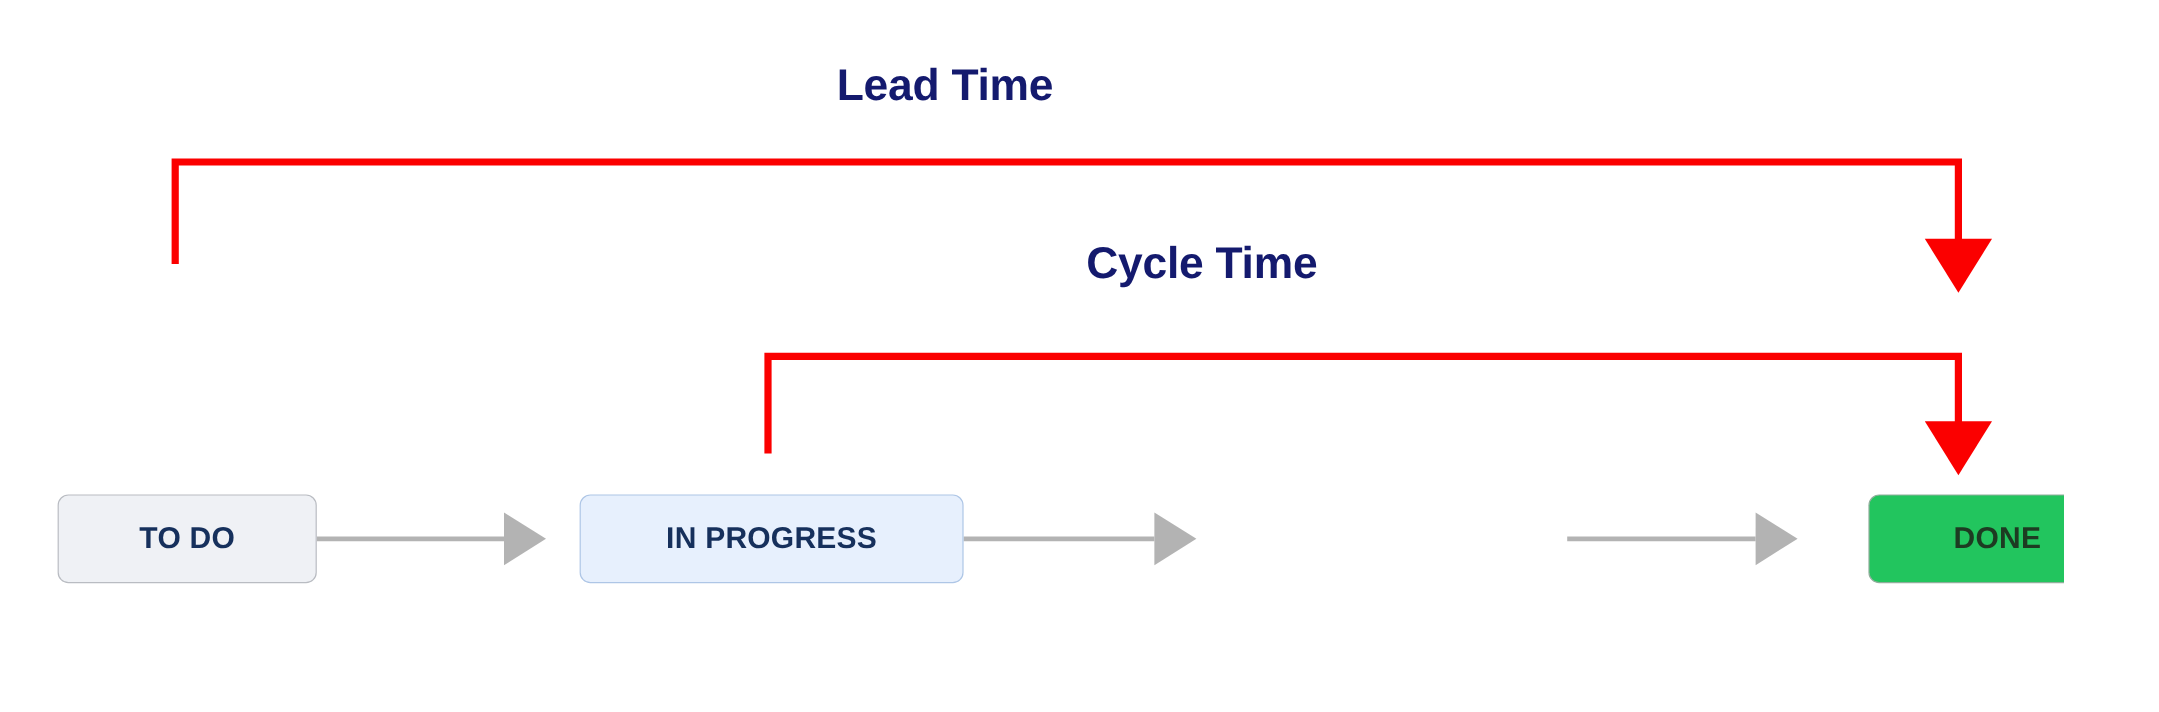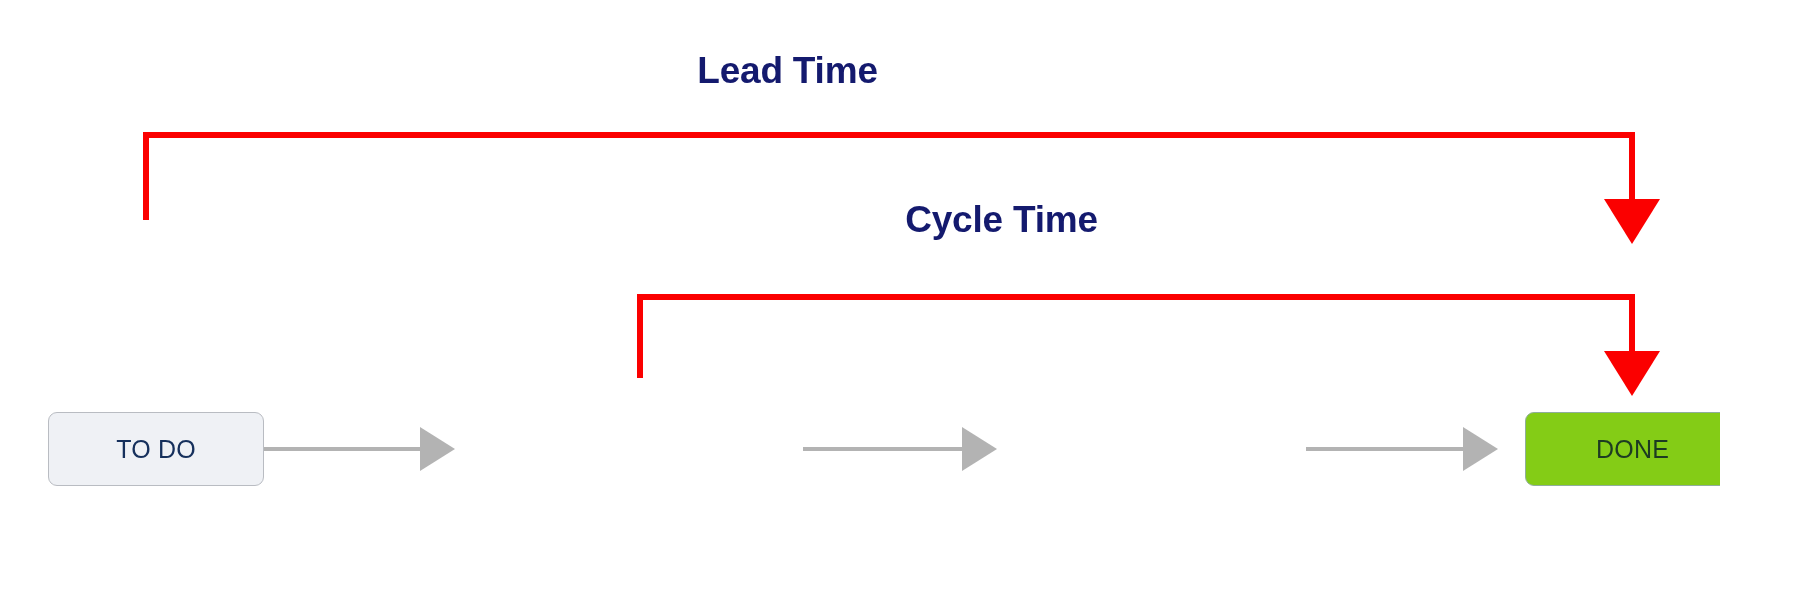--- a/index.html
+++ b/index.html
@@ -67,39 +67,40 @@
     position: absolute;
     top: 0;
     height: 74px;
     box-sizing: border-box;
     border-radius: 9px;
     border-width: 1.5px;
     border-style: solid;
     display: flex;
     align-items: center;
     justify-content: center;
-    font-weight: normal;
+    font-weight: bold;
     font-size: 25px;
     letter-spacing: 0.2px;
     text-align: right;
   }
   .stage-todo {
     background: #eff1f5;
     border-color: #b9bcc2;
     color: #16305c;
   }
   .stage-progress, .stage-testing {
     background: #e7f0fd;
     border-color: #aec6e6;
     color: #16305c;
   }
   .stage-done {
-    background: #84cc16;
+    background: #22c55e;
     border-color: #8fae9b;
     color: #1d3b22;
+    margin-left: 32px;
   }
 
   
   .connector-svg {
     position: absolute;
     left: 0;
     top: 0;
     width: 1799px;
     height: 593px;
     pointer-events: none;
@@ -142,20 +143,23 @@
       <polygon points="1463,427 1498,449 1463,471" fill="#b3b3b3"></polygon>
     </g>
   </svg>
 
   <div id="workflow-row">
 
     <div class="stage-box stage-todo" style="left:48px; width:216px;">
       <span>TO DO</span>
     </div>
 
+    <div class="stage-box stage-progress" style="left:483px; width:320px;">
+      <span>IN PROGRESS</span>
+    </div>
 
 
     <div class="stage-box stage-done" style="left:1525px; width:215px;">
       <span>DONE</span>
     </div>
 
   </div>
 
 </div>
 

